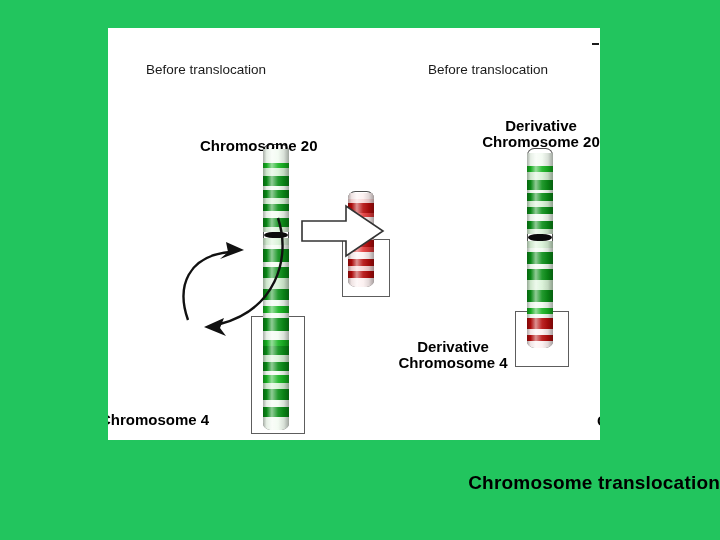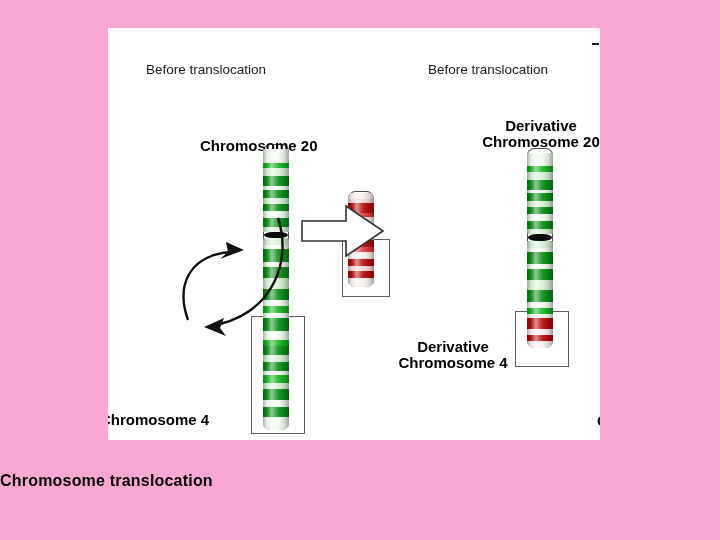--- a/index.html
+++ b/index.html
@@ -1,35 +1,35 @@
 <!DOCTYPE html>
 <html><head>
 <meta charset="utf-8">
 <style>
   html,body{margin:0;padding:0;background:#ffffff;}
   body{width:720px;height:540px;overflow:hidden;font-family:"Liberation Sans",sans-serif;}
-  #stage{position:relative;width:720px;height:540px;background:#f9a8d4;}
+  #stage{position:relative;width:720px;height:540px;background:#22c55e;}
 
   
   #figure{position:absolute;left:108px;top:28px;width:492px;height:412px;background:#ffffff;overflow:hidden;}
 
   .hdr{position:absolute;font-size:13.5px;color:#1a1a1a;font-family:"Liberation Sans",sans-serif;white-space:nowrap;}
 
   .lbl{position:absolute;font-size:15px;font-weight:bold;color:#000;line-height:16px;white-space:nowrap;font-family:"Liberation Sans",sans-serif;}
   .lbl.ctr{text-align:center;}
 
   
   .chrom{position:absolute;overflow:hidden;}
   .band{position:absolute;left:0;right:0;}
 
   
   .hlbox{position:absolute;border:1.4px solid #5d5d5d;background:transparent;}
 
   
-  #caption{position:absolute;left:0;right:0;top:472px;text-align:left;font-size:16px;font-weight:bold;color:#000;letter-spacing:.2px;font-family:"Liberation Sans",sans-serif;}
+  #caption{position:absolute;left:0;right:0;top:472px;text-align:right;font-size:19px;font-weight:bold;color:#000;letter-spacing:.2px;font-family:"Liberation Sans",sans-serif;}
 
   
   .mark{position:absolute;background:#1b1b1b;}
   .clipchar{position:absolute;font-size:15px;font-weight:bold;color:#000;overflow:hidden;white-space:nowrap;}
 
   svg{display:block;overflow:visible;}
 </style>
 </head>
 <body>
 

